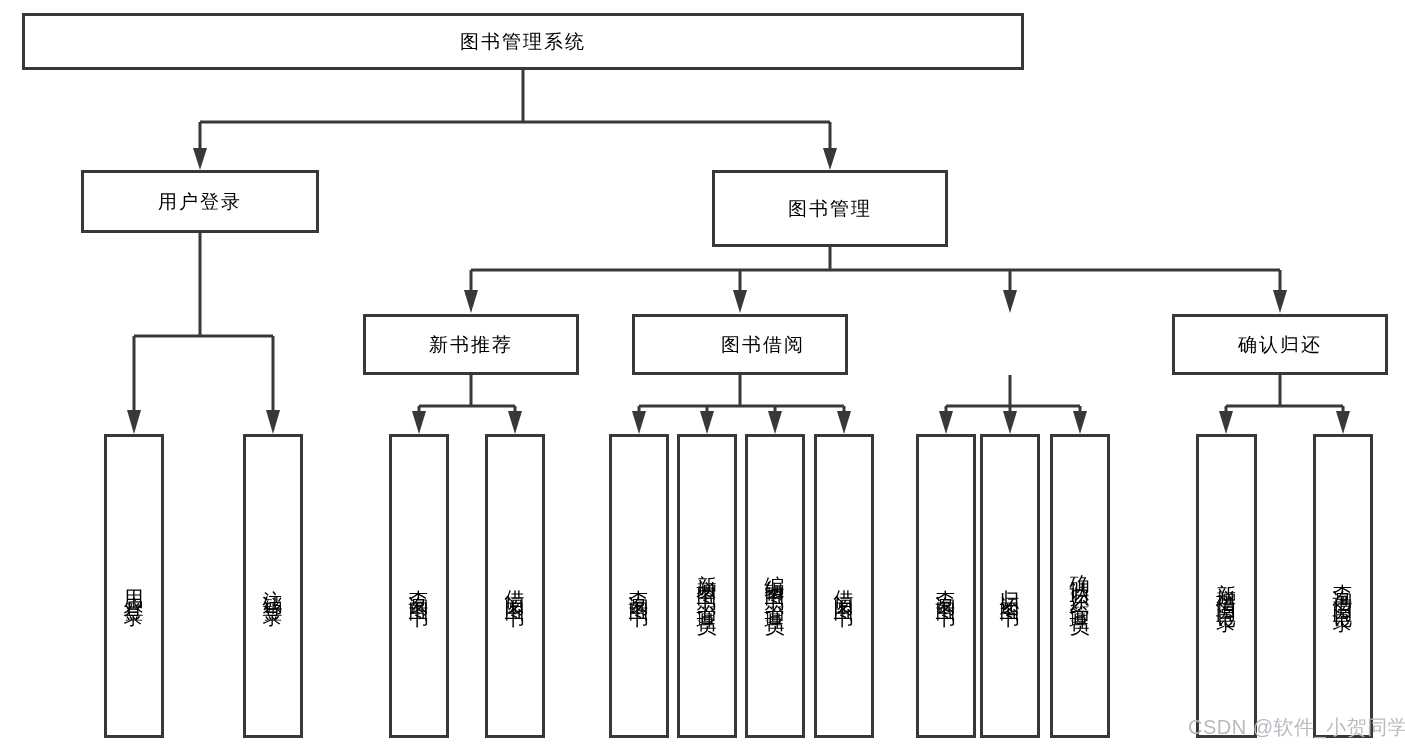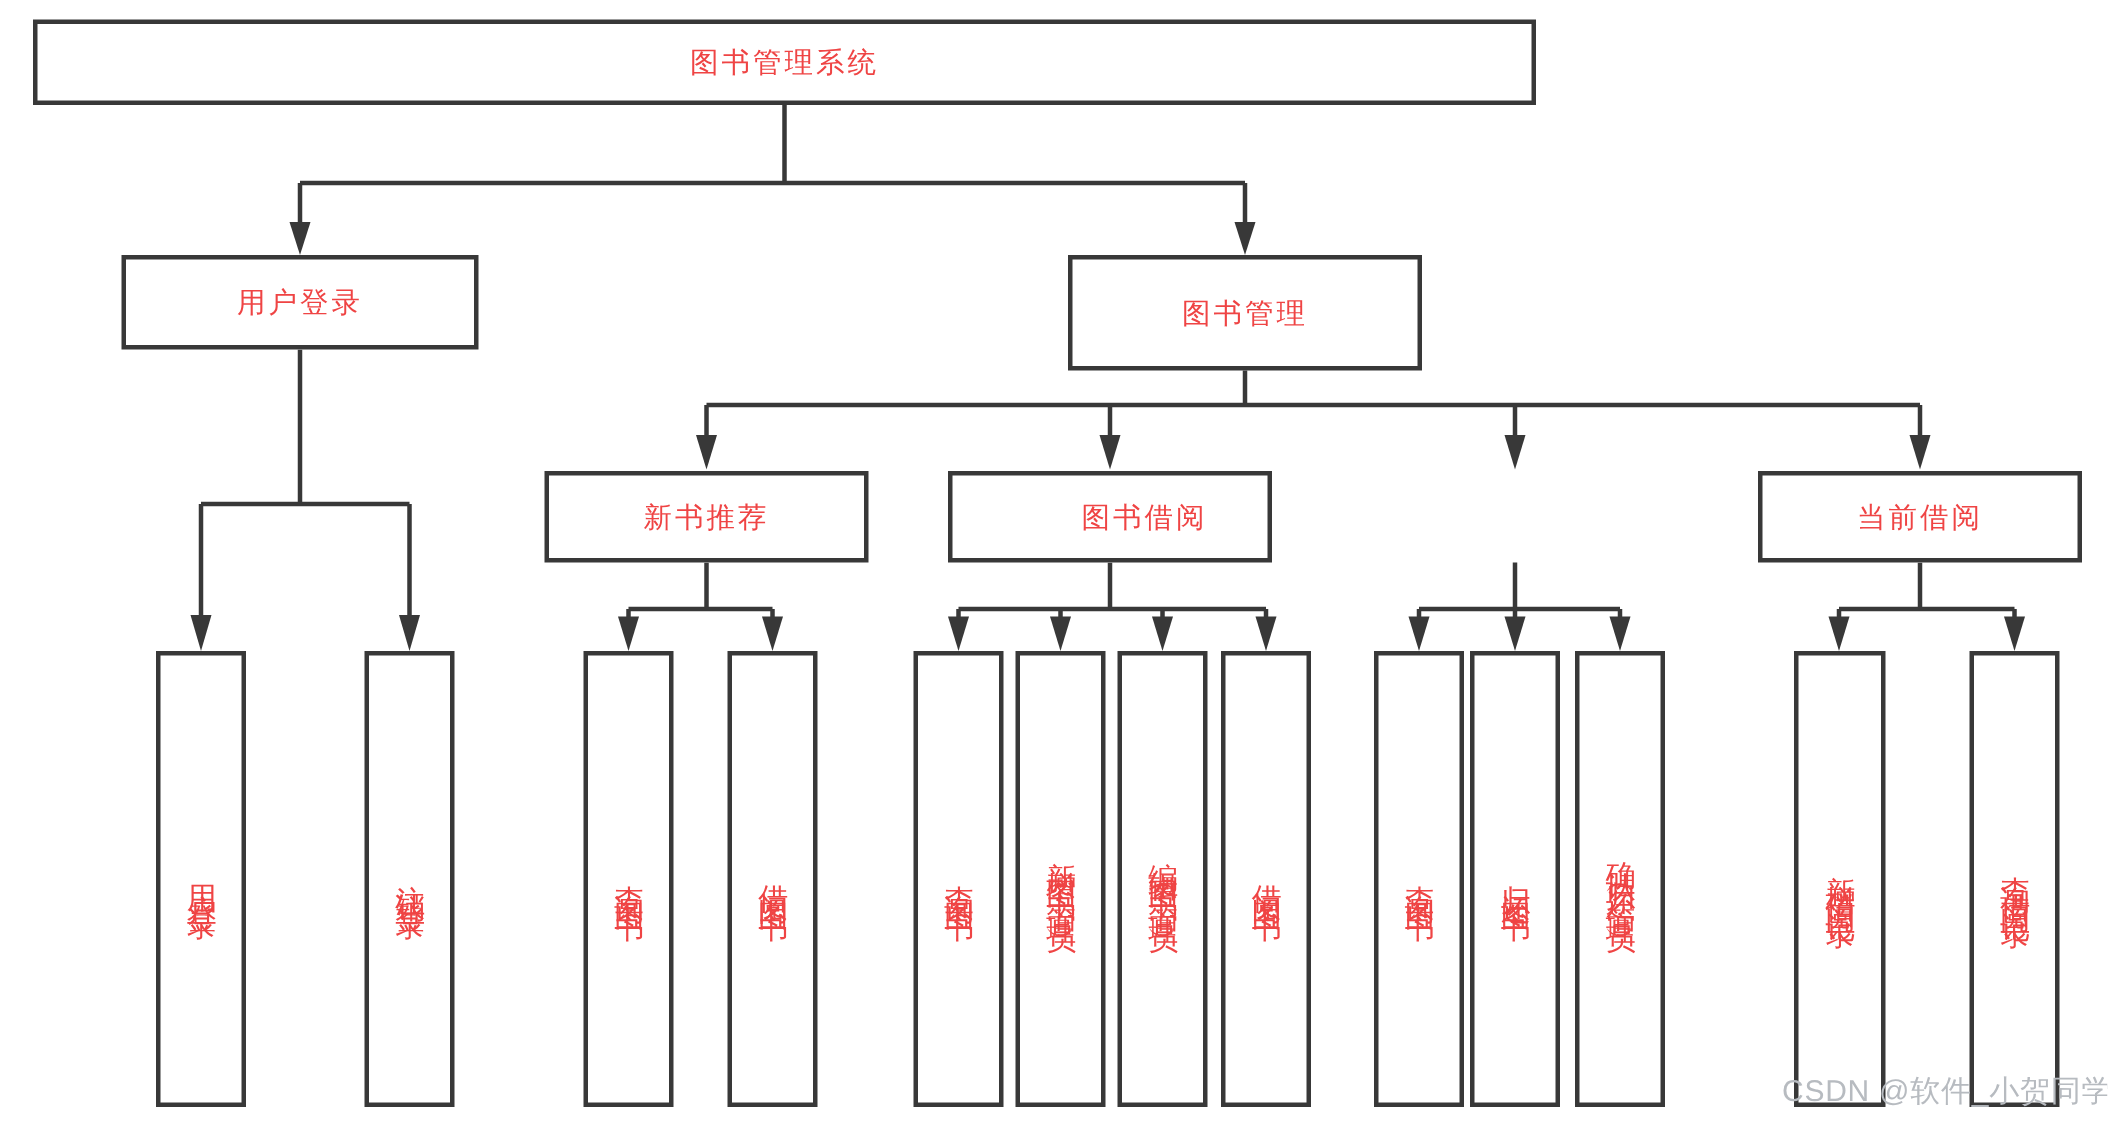--- a/index.html
+++ b/index.html
@@ -15,21 +15,21 @@
     position: absolute;
     left: 0; top: 0;
     width: 1405px; height: 747px;
     z-index: 1;
   }
   .box {
     position: absolute;
     box-sizing: border-box;
     background: #ffffff;
     border: 3px solid #383838;
-    color: #ef4444;
+    color: #000000;
     display: flex;
     align-items: center;
     justify-content: center;
     text-align: center;
     z-index: 2;
   }
   .hbox {
     font-size: 19px;
     letter-spacing: 2px;
     white-space: nowrap;
@@ -106,21 +106,21 @@
     </g>
   </svg>
 
   <div class="box hbox" style="left:22px; top:13px; width:1002px; height:57px;">图书管理系统</div>
 
   <div class="box hbox" style="left:81px; top:170px; width:238px; height:63px;">用户登录</div>
   <div class="box hbox" style="left:712px; top:170px; width:236px; height:77px;">图书管理</div>
 
   <div class="box hbox" style="left:363px; top:314px; width:216px; height:61px;">新书推荐</div>
   <div class="box hbox" style="left:632px; top:314px; width:216px; height:61px;padding-left:46px;">图书借阅</div>
-  <div class="box hbox" style="left:1172px; top:314px; width:216px; height:61px;">当前借阅</div>
+  <div class="box hbox" style="left:1172px; top:314px; width:216px; height:61px;">确认归还</div>
 
   <div class="box vbox" style="left:104px; top:434px; width:60px; height:304px;">用户登录</div>
   <div class="box vbox" style="left:243px; top:434px; width:60px; height:304px;">注销登录</div>
 
   <div class="box vbox" style="left:389px; top:434px; width:60px; height:304px;">查询图书</div>
   <div class="box vbox" style="left:485px; top:434px; width:60px; height:304px;">借阅图书</div>
 
   <div class="box vbox" style="left:609px; top:434px; width:60px; height:304px;">查询图书</div>
   <div class="box vbox" style="left:677px; top:434px; width:60px; height:304px;">新增图书（管理员）</div>
   <div class="box vbox" style="left:745px; top:434px; width:60px; height:304px;">编辑图书（管理员）</div>

